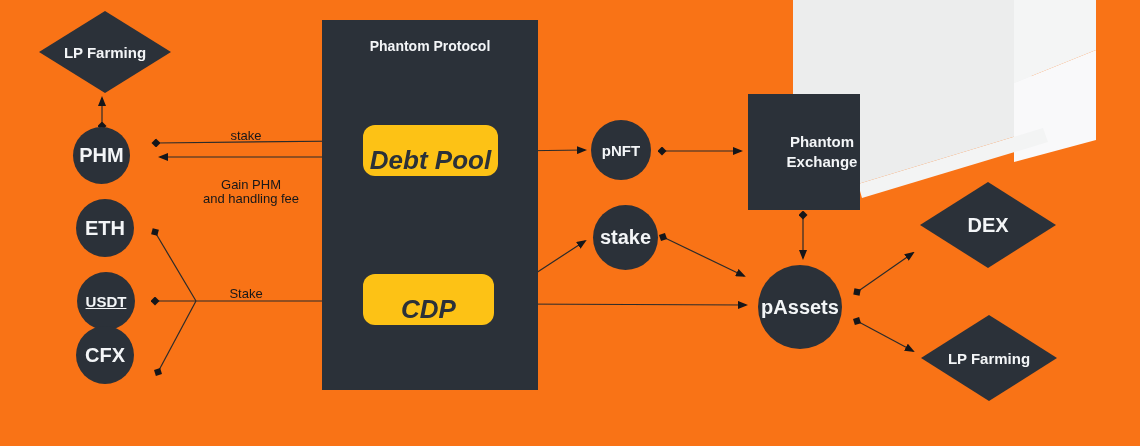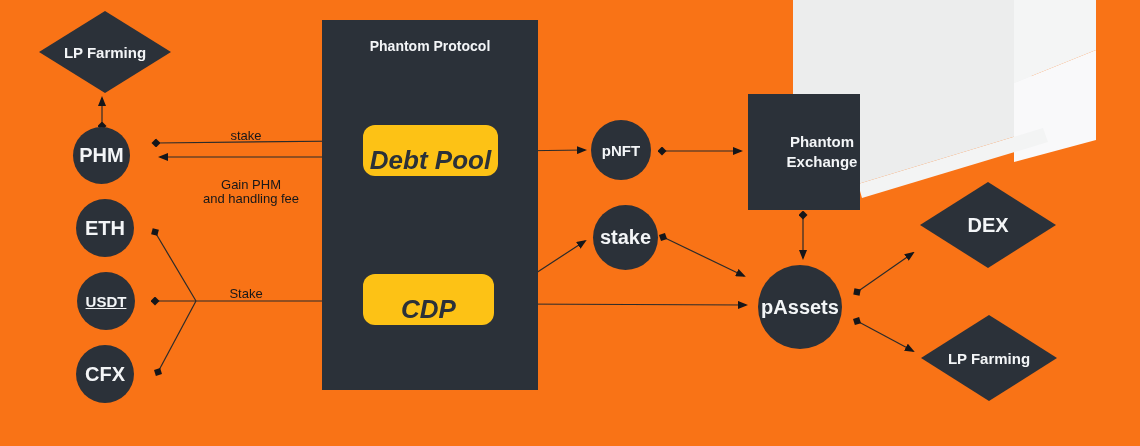--- a/index.html
+++ b/index.html
@@ -81,21 +81,21 @@
   </div>
 
   <div class="node circle fs16" style="left:76px;top:199px;width:58px;height:58px;">
     <span>ETH</span>
   </div>
 
   <div class="node circle fs15" style="left:77px;top:272px;width:58px;height:58px;text-decoration:underline;">
     <span>USDT</span>
   </div>
 
-  <div class="node circle fs16" style="left:76px;top:345px;width:58px;height:58px;">
+  <div class="node circle fs16" style="left:76px;top:326px;width:58px;height:58px;">
     <span>CFX</span>
   </div>
 
   <div class="node bigbox" style="left:322px;top:20px;width:216px;height:370px;">
     <div class="protocol-title">Phantom Protocol</div>
   </div>
 
   <div class="pill" style="left:363px;top:125px;width:135px;height:51px;">
     <span>Debt Pool</span>
   </div>

